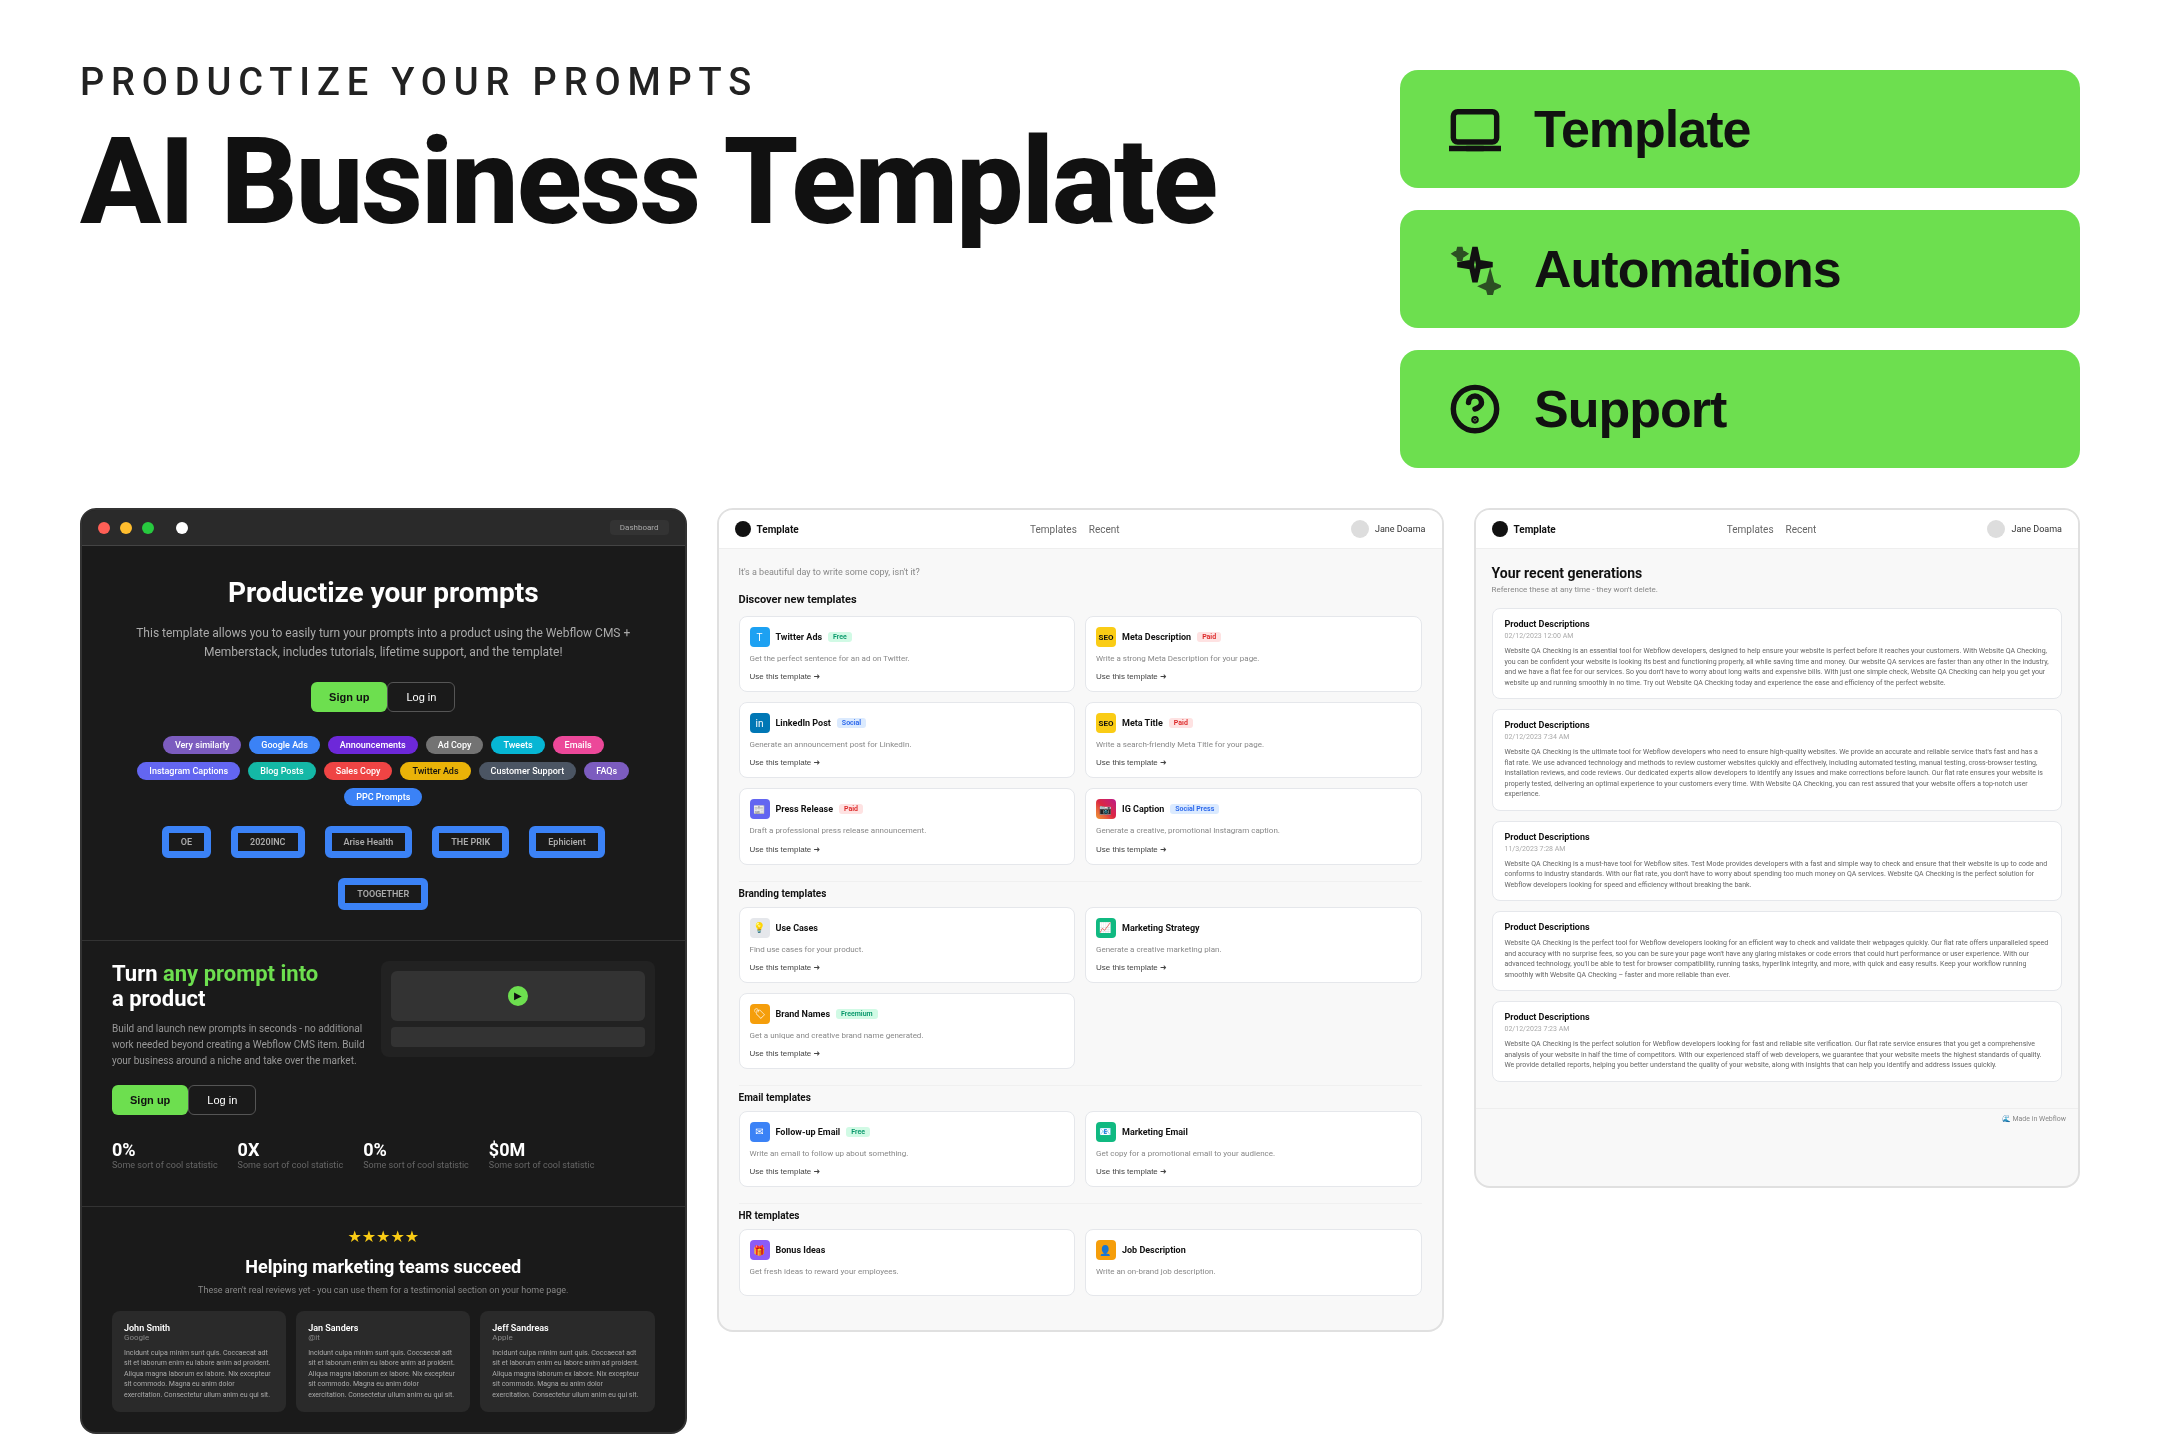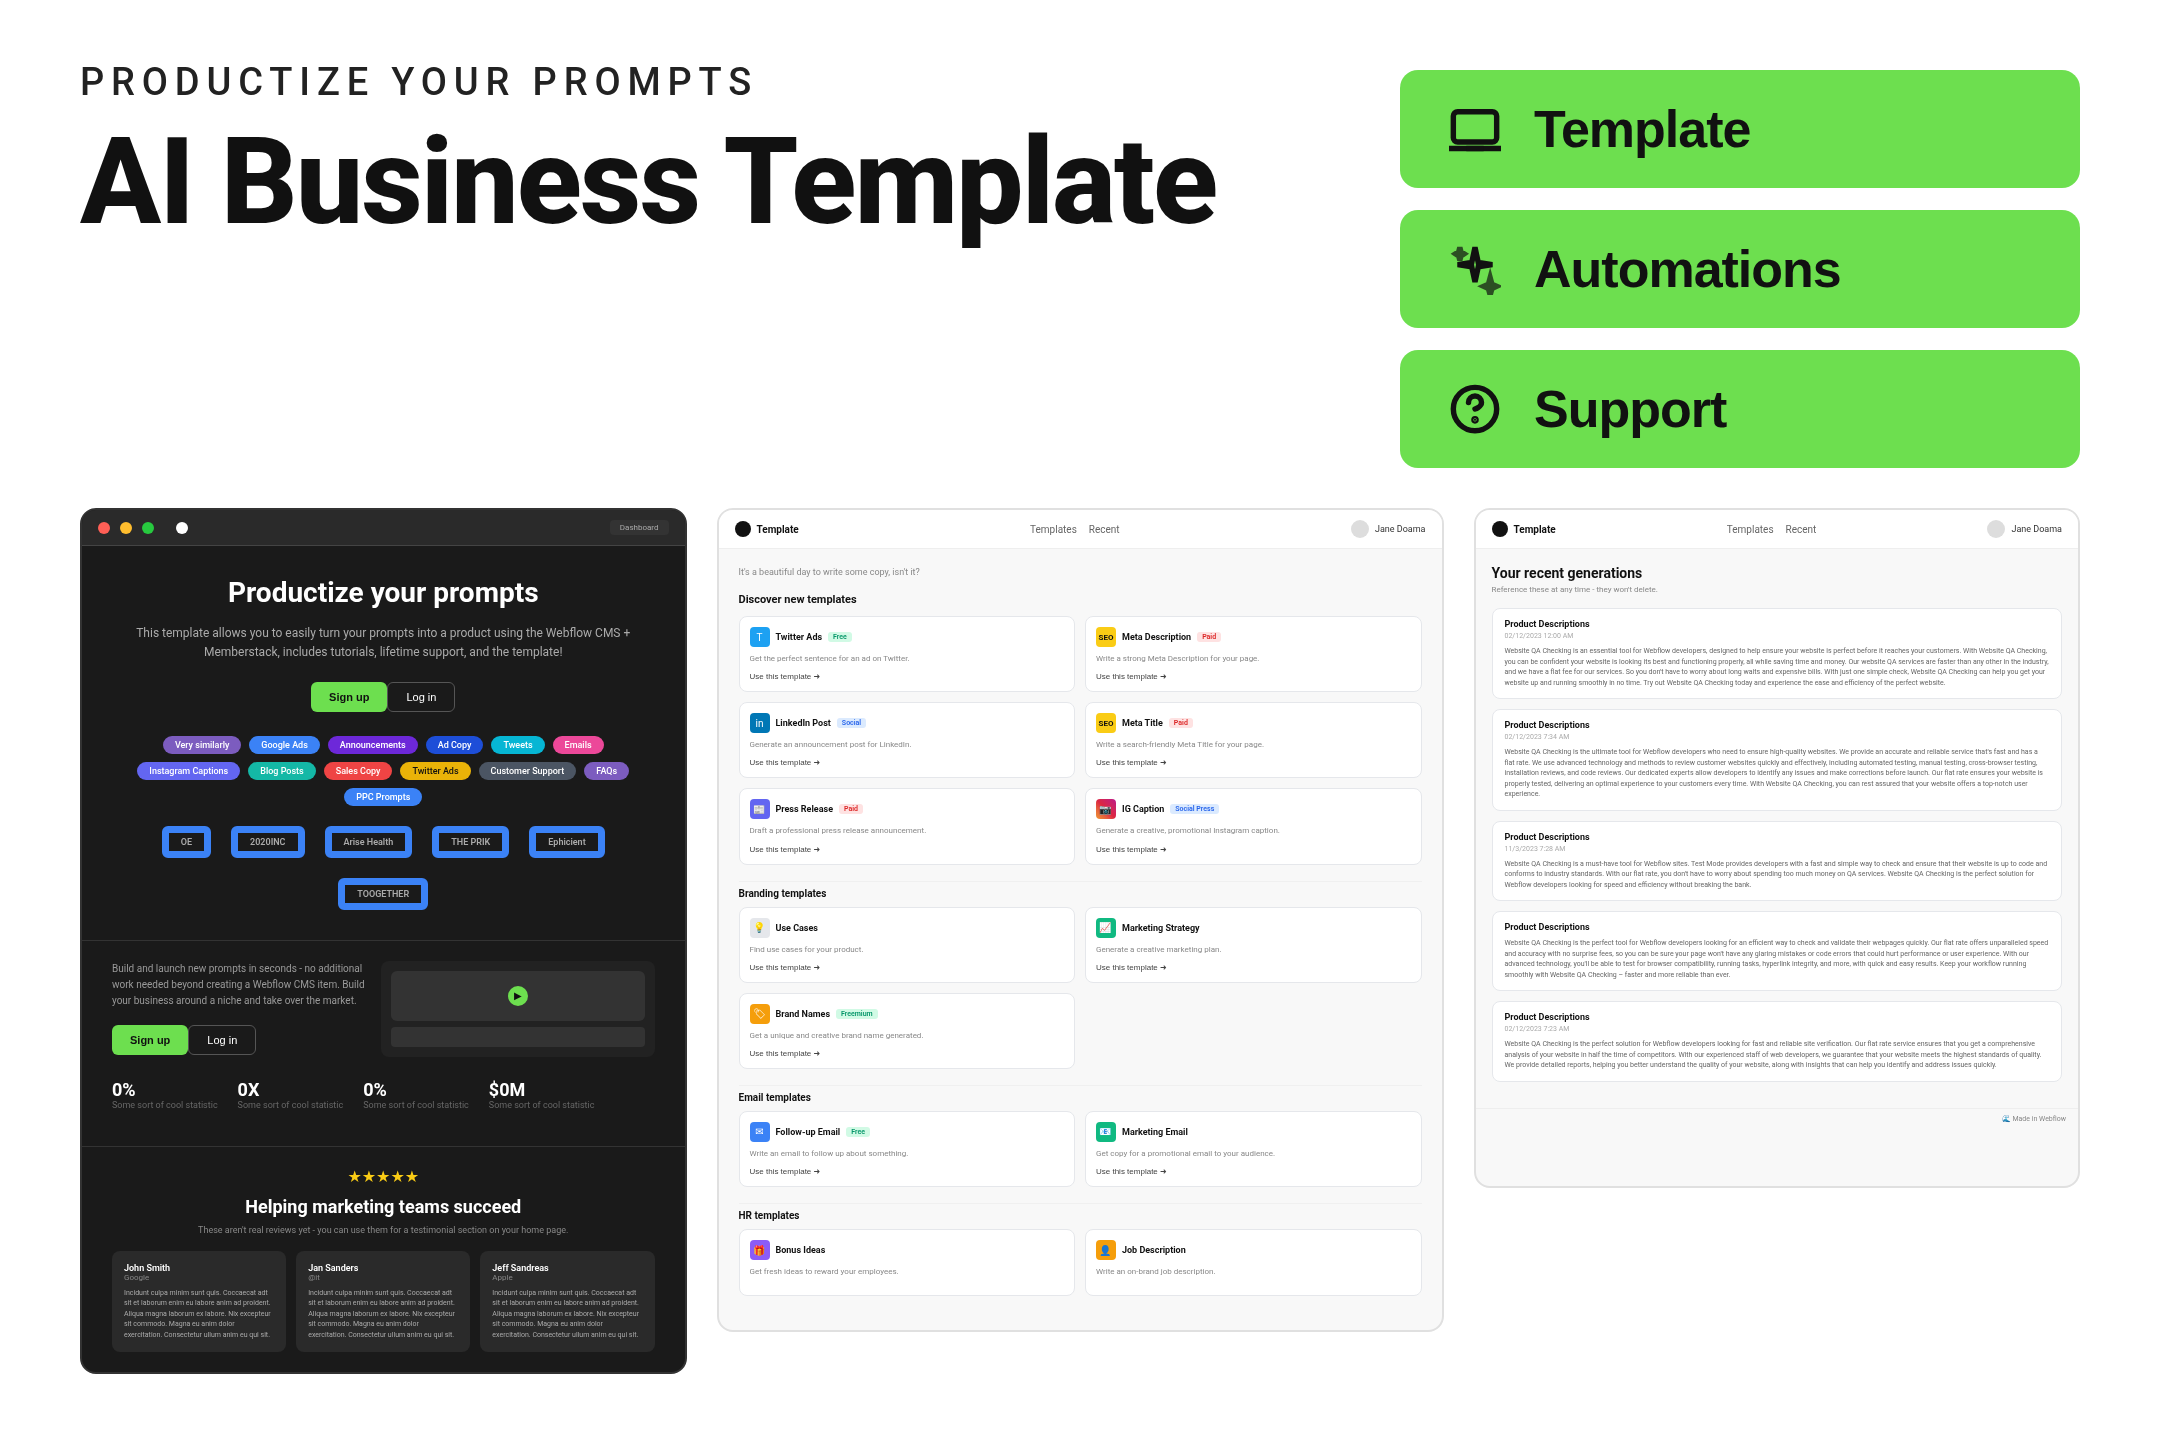--- a/index.html
+++ b/index.html
@@ -204,21 +204,21 @@
     .tag {
       padding: 4px 12px;
       border-radius: 20px;
       font-size: 9px;
       font-weight: 500;
       color: white;
     }
 
     .tag-purple { background: #7c5cbf; }
     .tag-blue { background: #3b82f6; }
-    .tag-green { background: #1d4ed8; }
+    .tag-green { background: #737373; }
     .tag-orange { background: #6d28d9; }
     .tag-pink { background: #ec4899; }
     .tag-teal { background: #14b8a6; }
     .tag-yellow { background: #eab308; color: #111; }
     .tag-red { background: #ef4444; }
     .tag-indigo { background: #6366f1; }
     .tag-cyan { background: #06b6d4; }
     .tag-dark { background: #4b5563; }
 
     .logos-row {
@@ -620,20 +620,23 @@
           <span class="logo-pill">Arise Health</span>
           <span class="logo-pill">THE PRIK</span>
           <span class="logo-pill">Ephicient</span>
           <span class="logo-pill">TOOGETHER</span>
         </div>
       </div>
 
       <div class="dark-lower-section">
         <div style="display:flex;align-items:flex-start;gap:16px;">
           <div style="flex:1;">
+            <div class="turn-prompt-title">
+              Turn <span>any prompt into</span><br>a product
+            </div>
             <p class="turn-prompt-sub">Build and launch new prompts in seconds - no additional work needed beyond creating a Webflow CMS item. Build your business around a niche and take over the market.</p>
             <div class="dark-btns" style="justify-content:flex-start;">
               <button class="dark-btn-primary">Sign up</button>
               <button class="dark-btn-secondary">Log in</button>
             </div>
           </div>
           <div style="flex:1;background:#222;border-radius:8px;padding:10px;min-height:80px;">
             <div style="background:#333;border-radius:6px;height:50px;margin-bottom:6px;display:flex;align-items:center;justify-content:center;">
               <div style="width:20px;height:20px;background:#6ddf4f;border-radius:50%;display:flex;align-items:center;justify-content:center;">
                 <span style="color:#111;font-size:10px;">▶</span>

